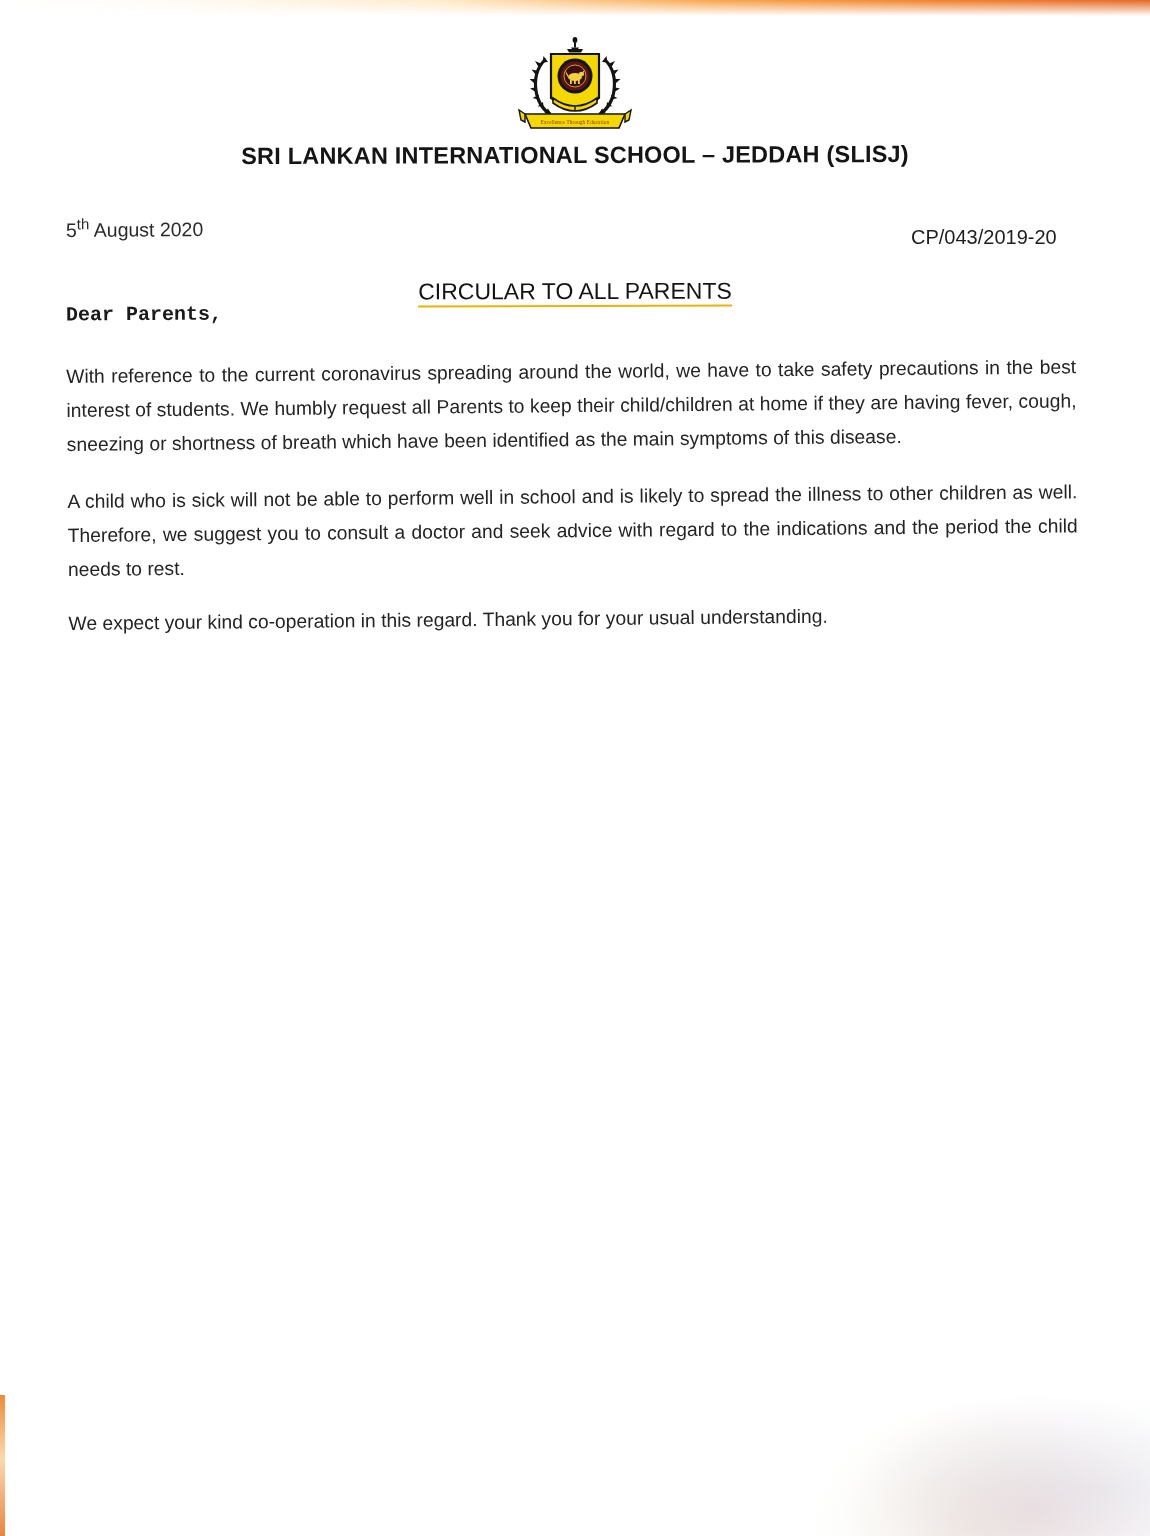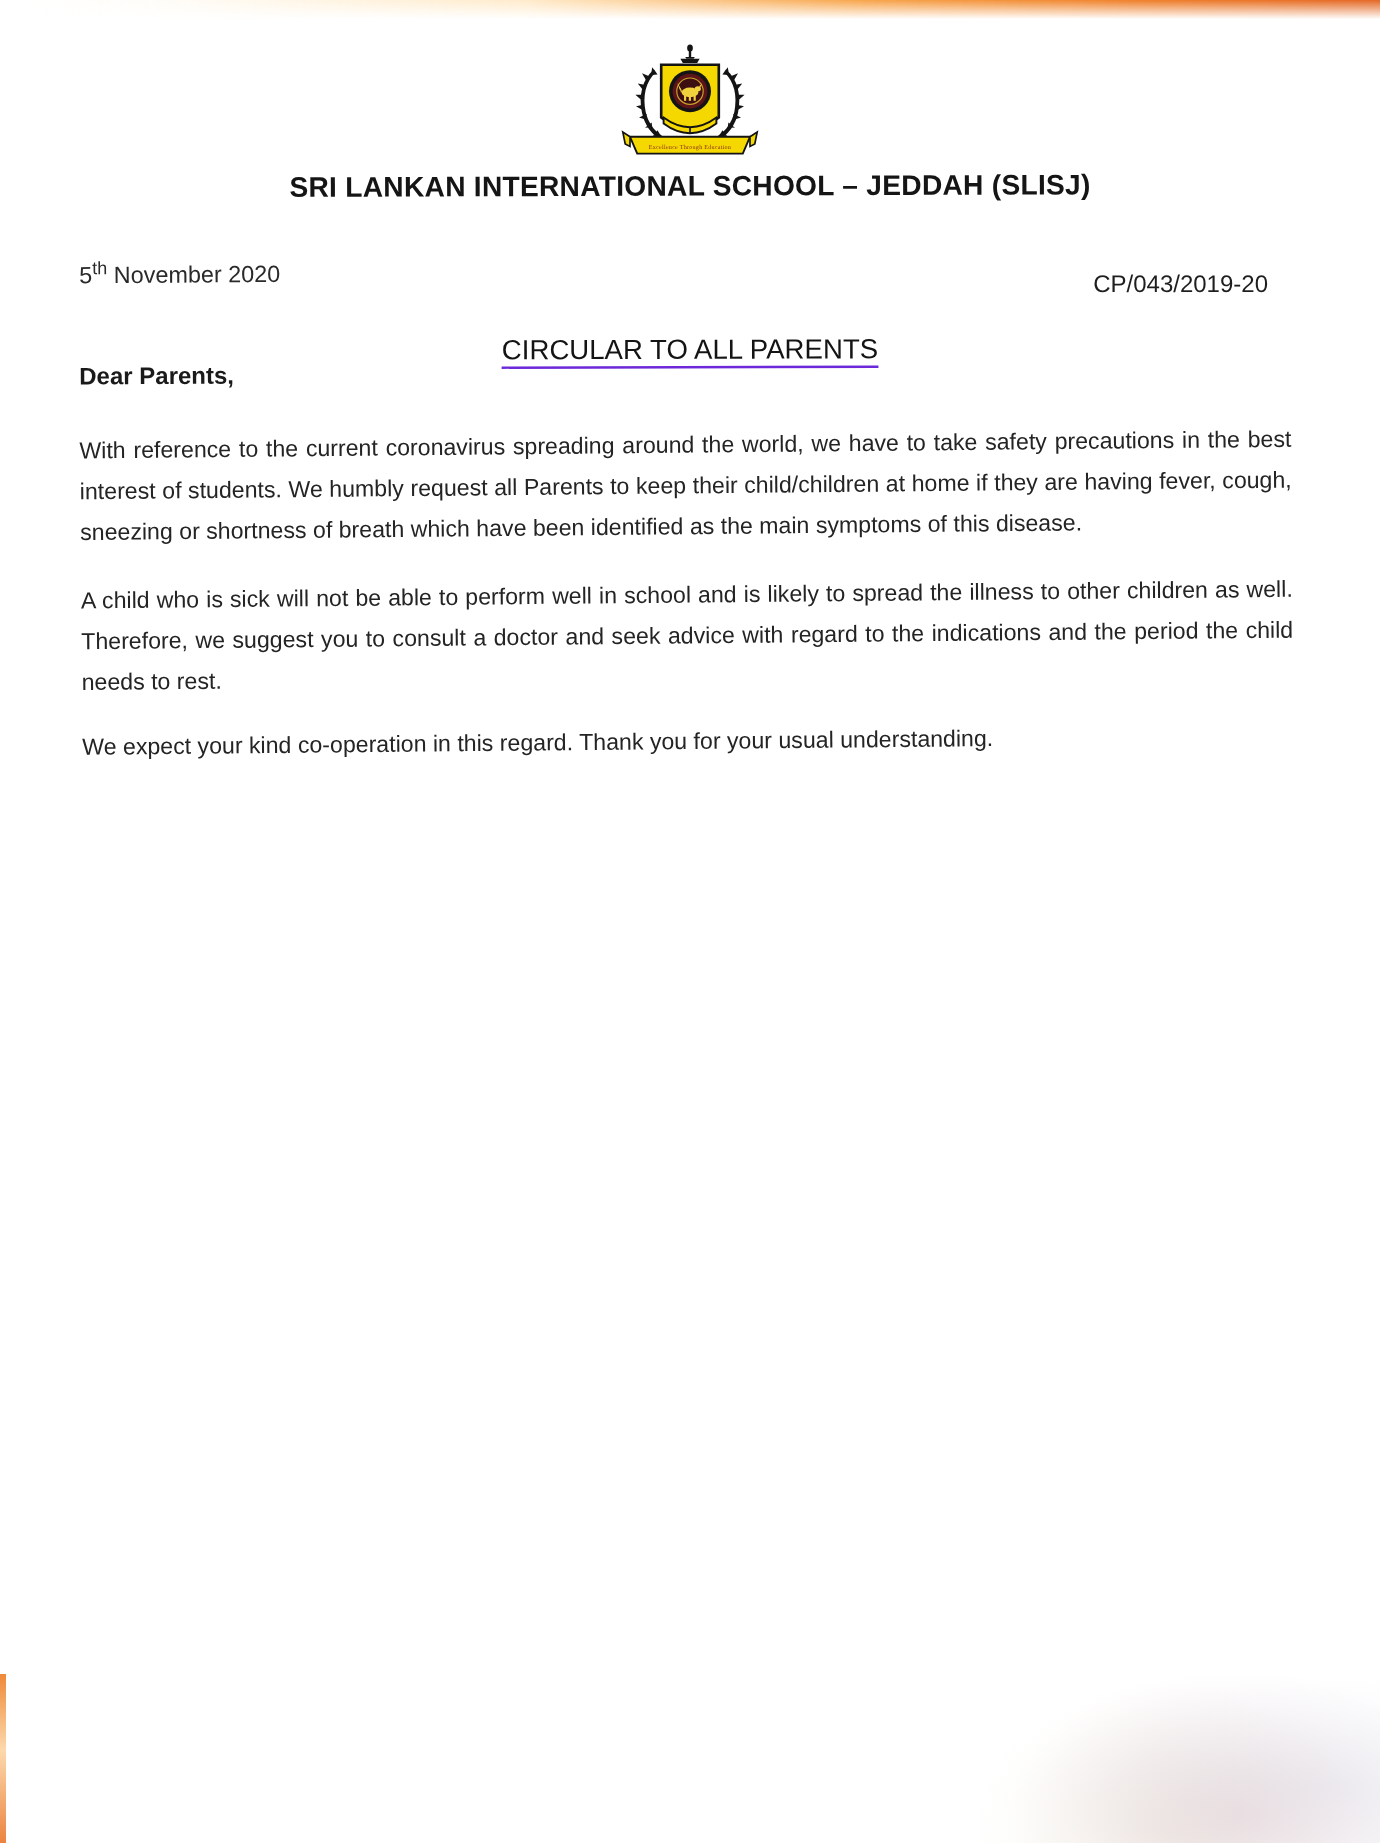--- a/index.html
+++ b/index.html
@@ -128,32 +128,33 @@
     position: absolute;
     top: 278px;
     left: 0;
     width: 1150px;
     text-align: center;
     font-size: 23px;
     color: #141414;
     transform: rotate(-0.15deg);
   }
   .circular-title span {
-    border-bottom: 2px solid #6d28d9;
+    border-bottom: 2px solid #eab308;
     padding-bottom: 1px;
   }
 
   .salutation {
     position: absolute;
     top: 303px;
     left: 66px;
     font-size: 20px;
     font-weight: bold;
     color: #1a1a1a;
     transform: rotate(-0.3deg);
+    font-family: Liberation Mono, monospace;
   }
 
   
   .body-block {
     position: absolute;
     left: 66px;
     width: 1010px;
     transform: rotate(-0.55deg);
     transform-origin: left top;
   }
@@ -258,21 +259,21 @@
       <path d="M10 78 L4 74 L6 84 L10 86 Z" fill="#f5d800" stroke="#141414" stroke-width="1.4"></path>
       <path d="M110 78 L116 74 L114 84 L110 86 Z" fill="#f5d800" stroke="#141414" stroke-width="1.4"></path>
       <g>
         <text x="60" y="88" font-family="'Liberation Serif', serif" font-size="5.1" fill="#8a2f12" text-anchor="middle" letter-spacing="0.2">Excellence Through Education</text>
       </g>
     </svg>
   </div>
 
   <div class="school-name">SRI LANKAN INTERNATIONAL SCHOOL – JEDDAH (SLISJ)</div>
 
-  <div class="date"><span>5</span><sup>th</sup><span> November 2020</span></div>
+  <div class="date"><span>5</span><sup>th</sup><span> August 2020</span></div>
 
   <div class="refno">CP/043/2019-20</div>
 
   <div class="circular-title"><span>CIRCULAR TO ALL PARENTS</span></div>
 
   <div class="salutation">Dear Parents,</div>
 
   <div class="body-block" style="top:360px;">
     <p class="para" id="para-1">With reference to the current coronavirus spreading around the world, we have to take safety precautions in the best interest of students. We humbly request all Parents to keep their child/children at home if they are having fever, cough, sneezing or shortness of breath which have been identified as the main symptoms of this disease.</p>
     <p class="para" id="para-2">A child who is sick will not be able to perform well in school and is likely to spread the illness to other children as well. Therefore, we suggest you to consult a doctor and seek advice with regard to the indications and the period the child needs to rest.</p>

